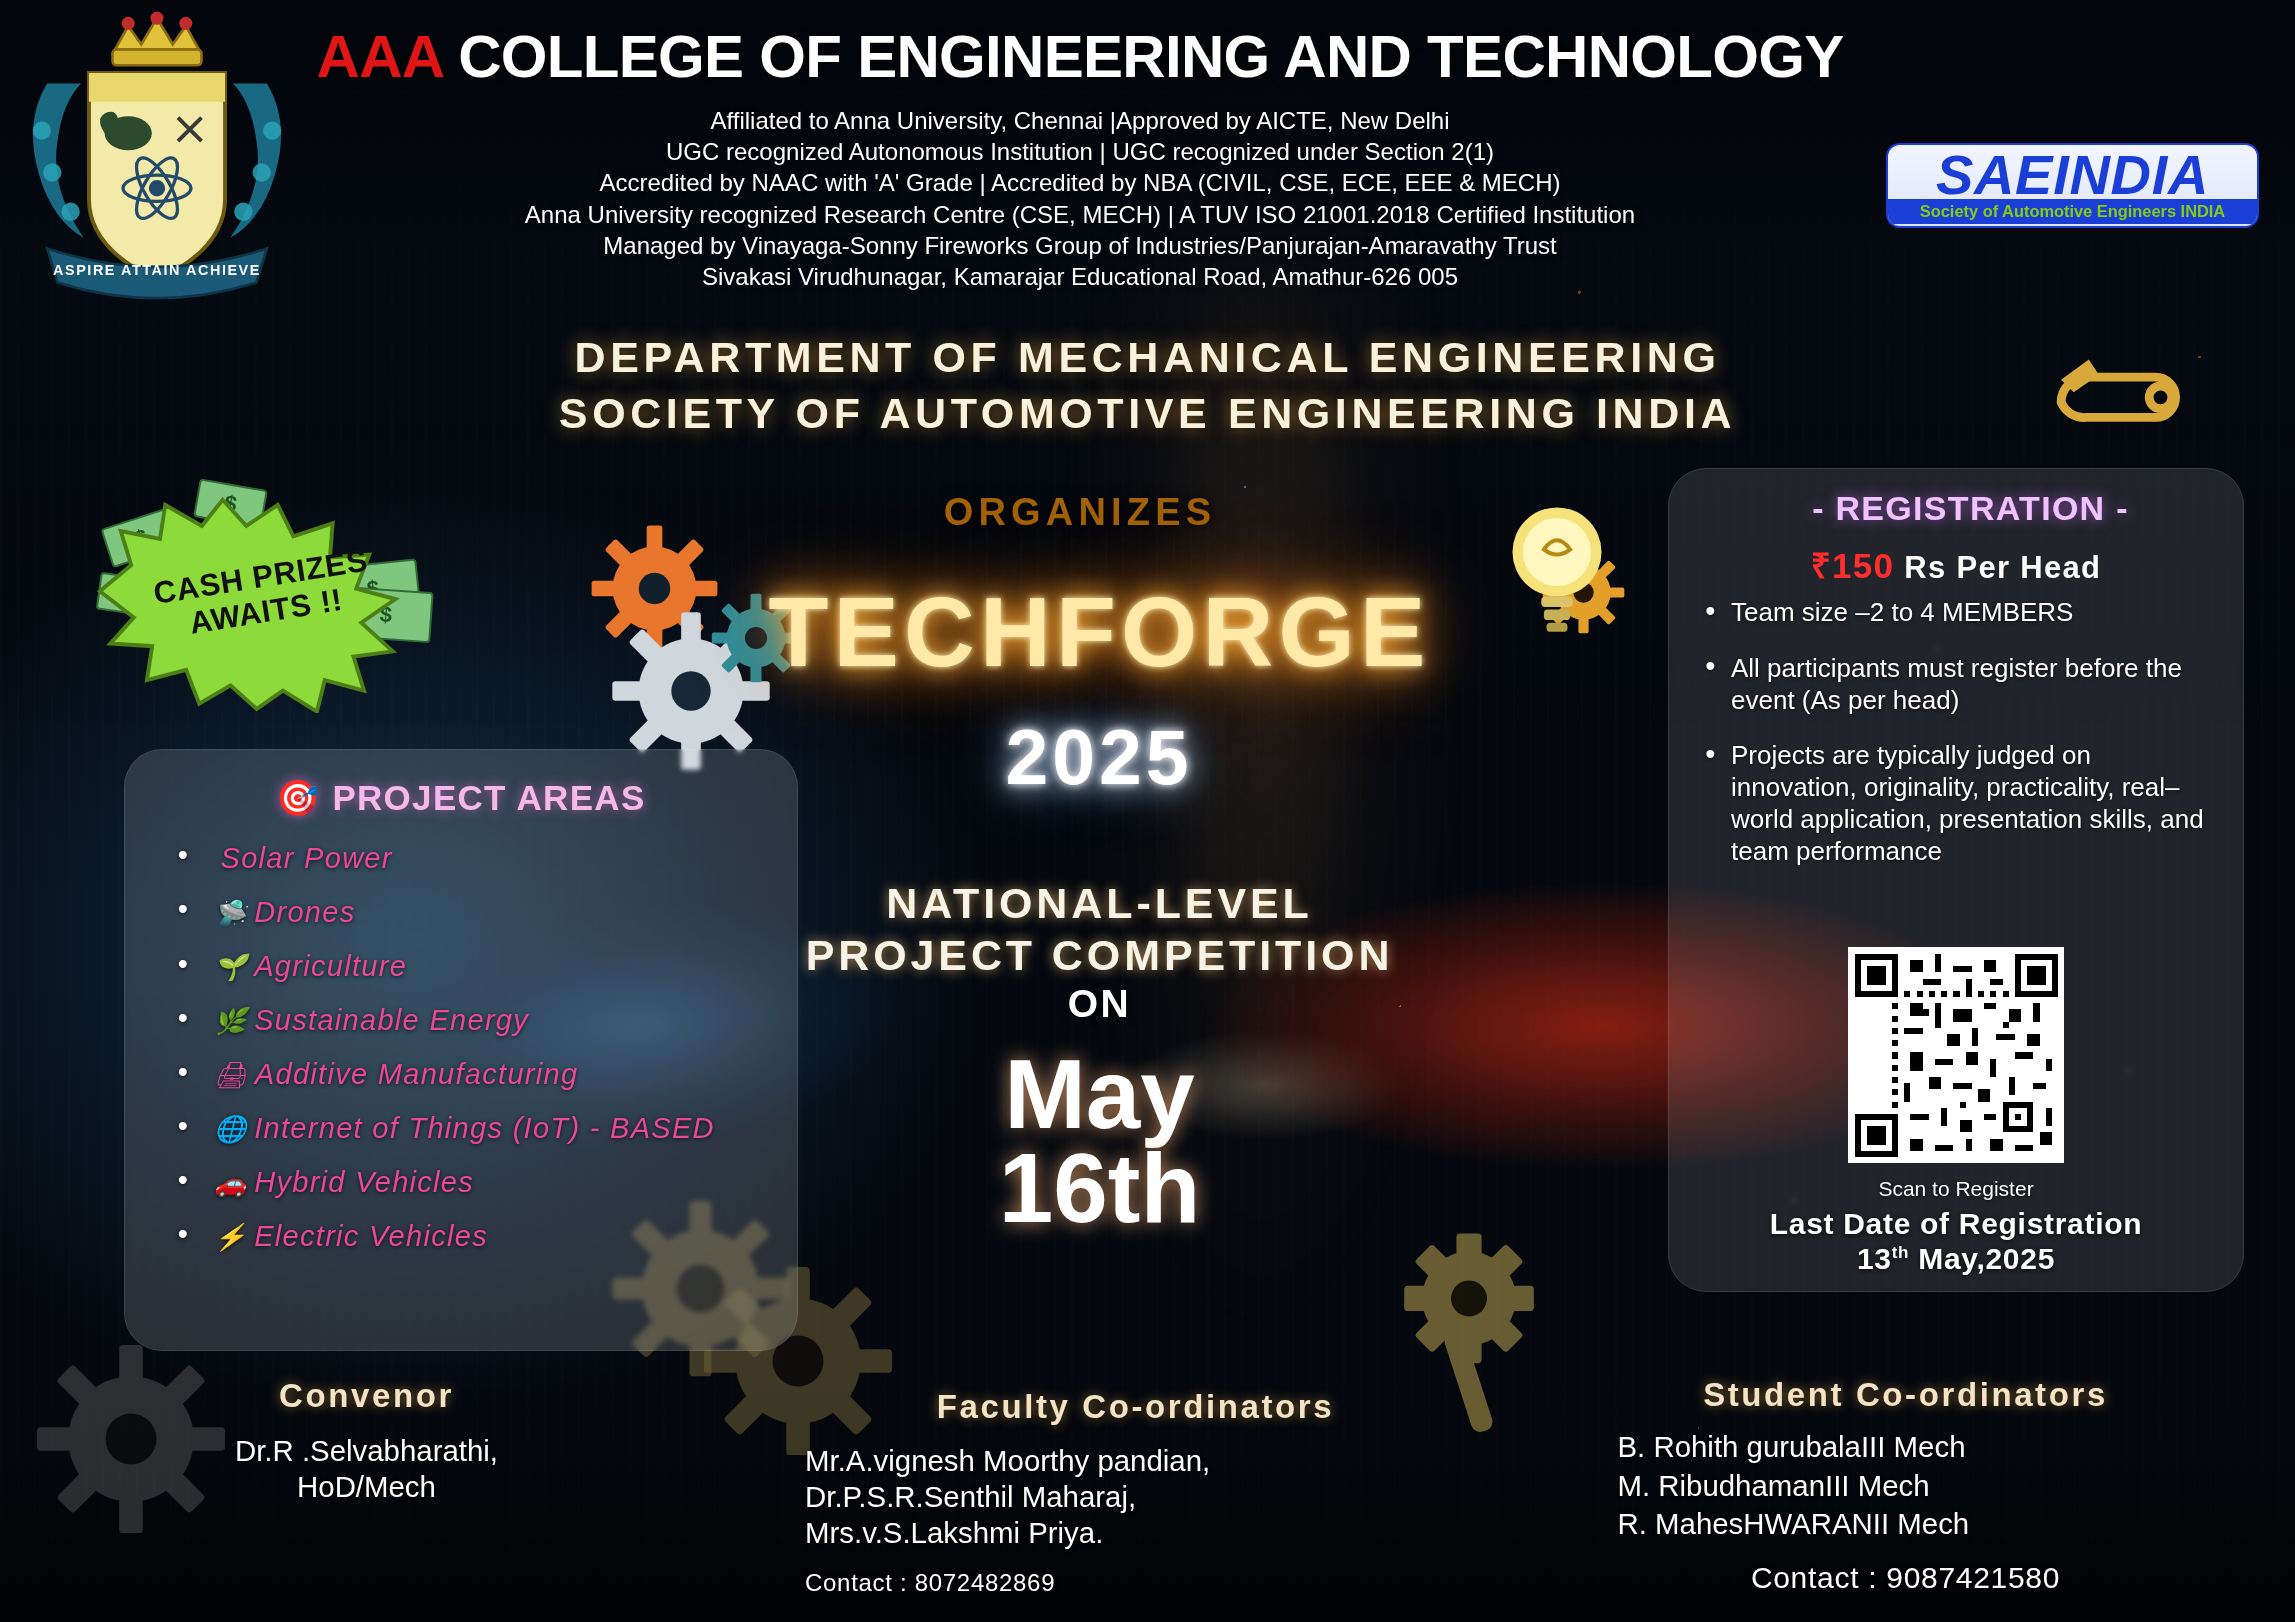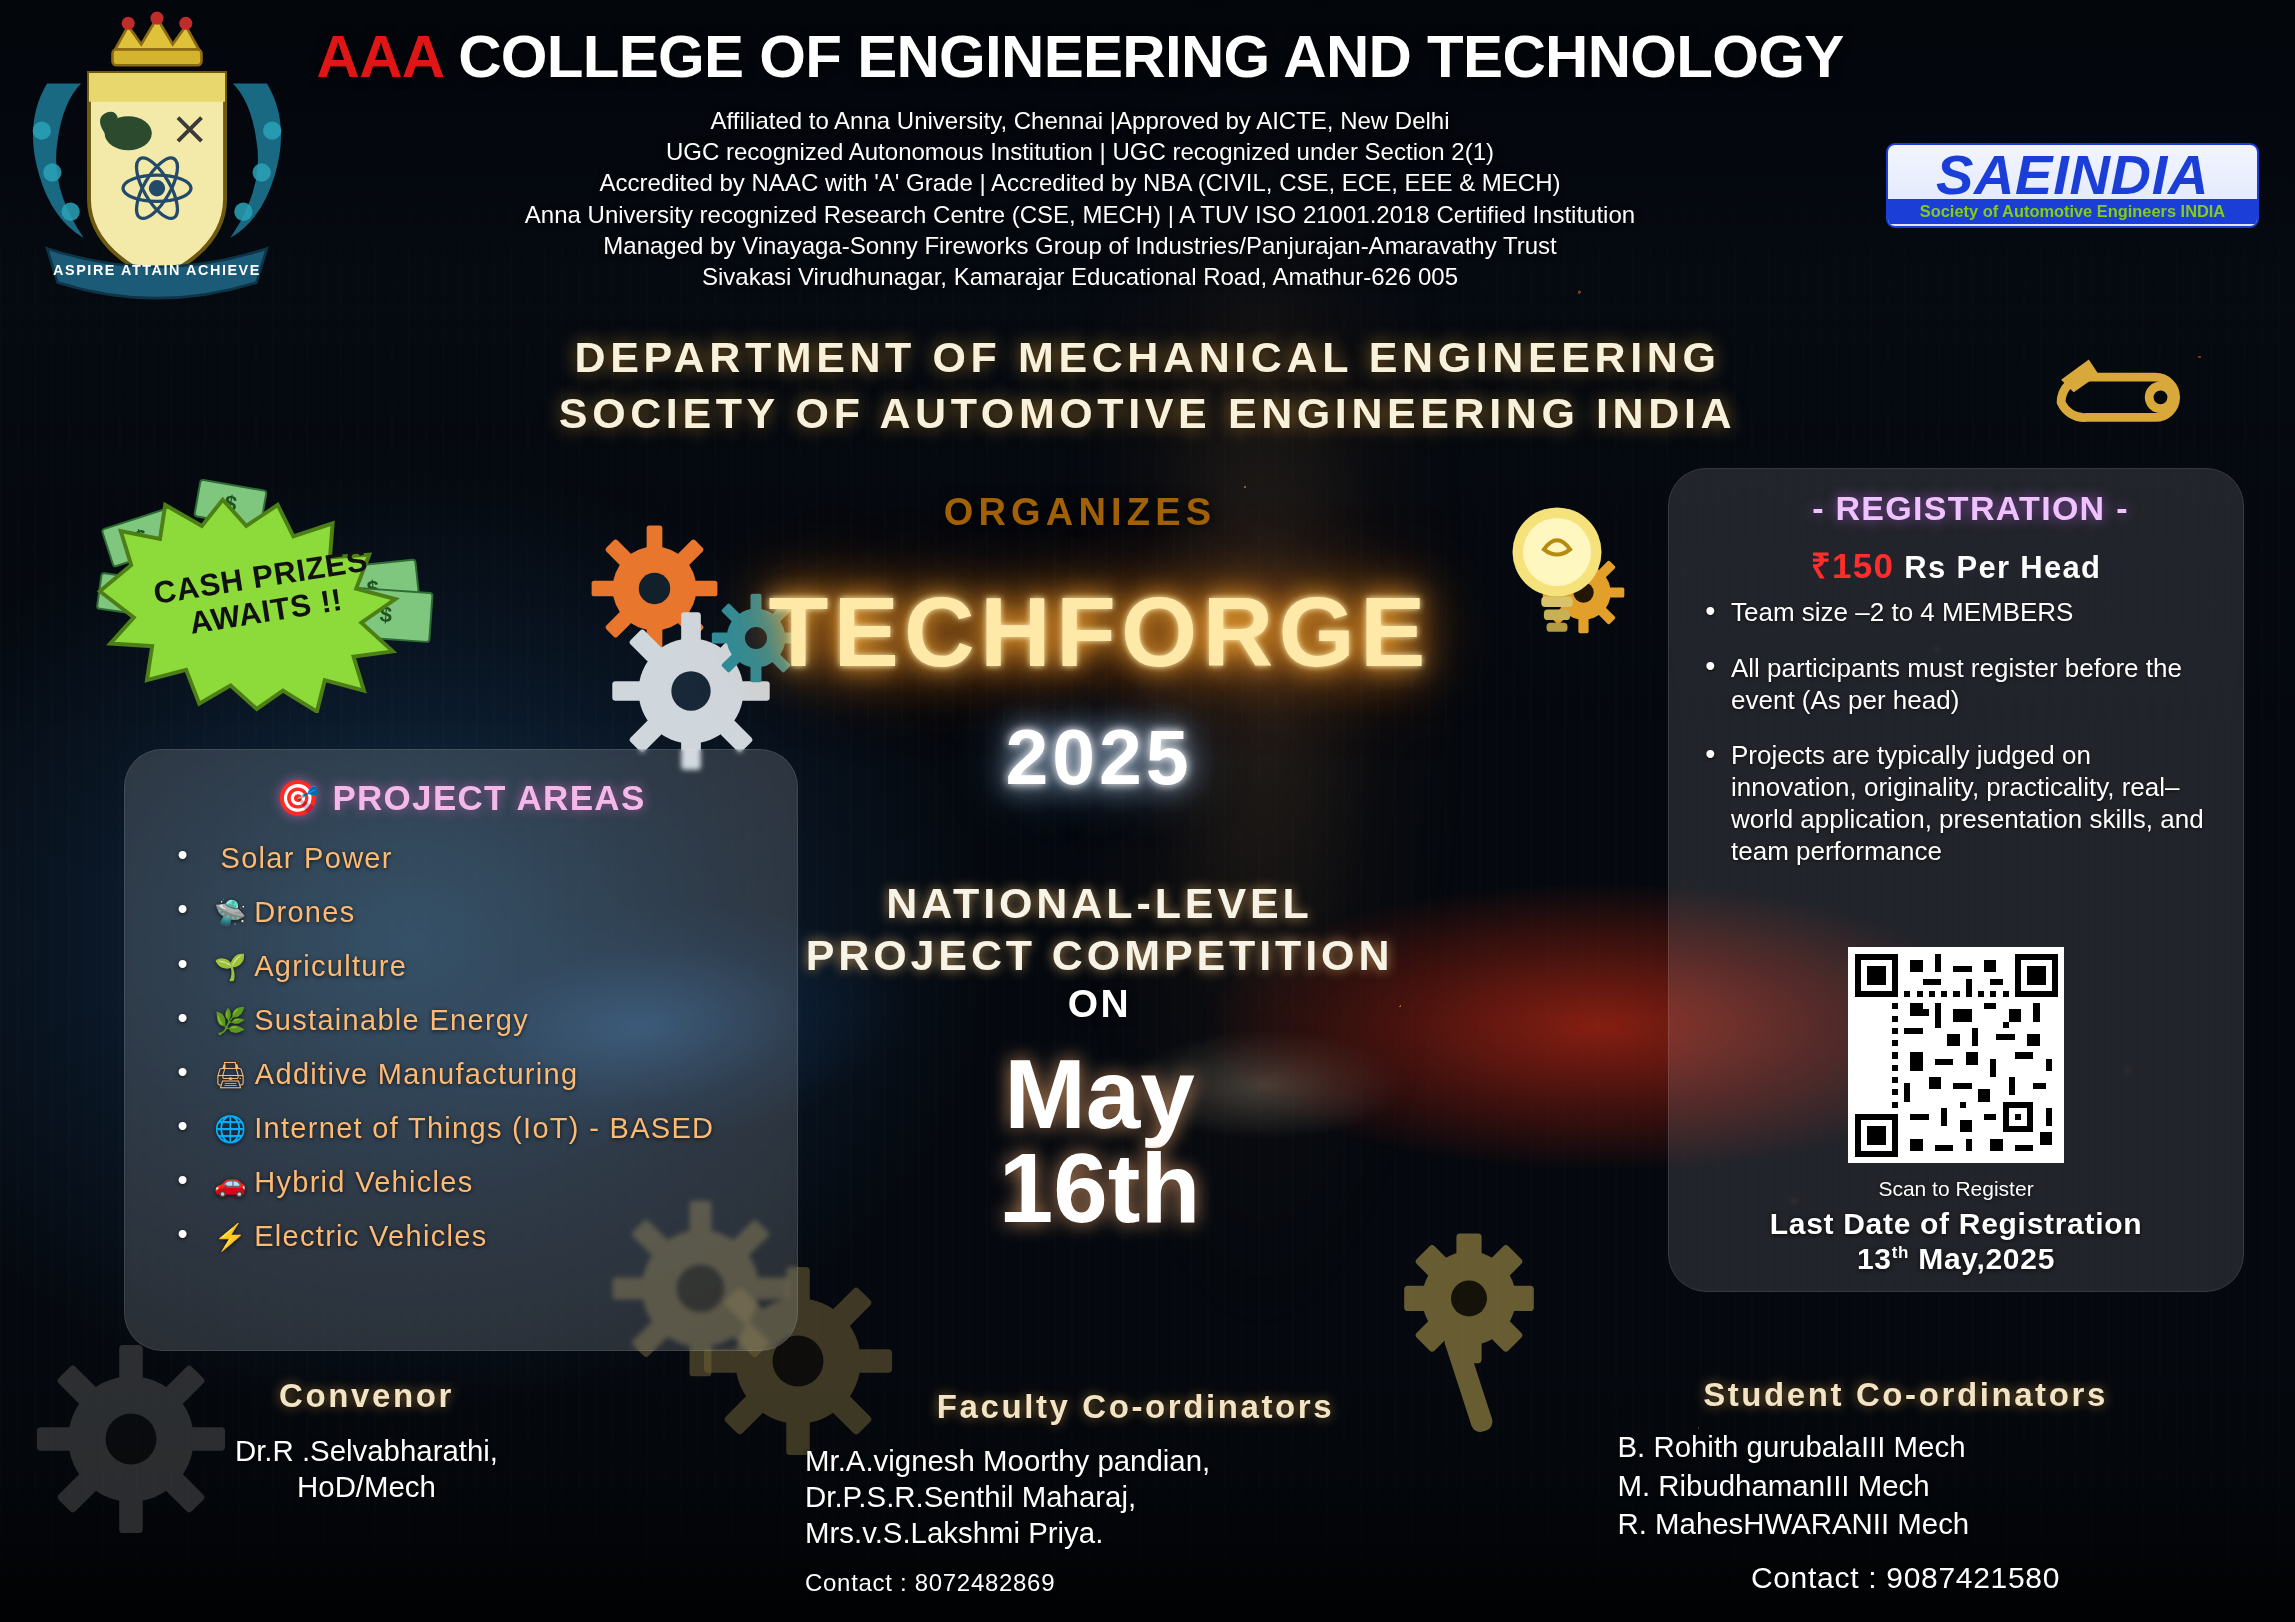--- a/index.html
+++ b/index.html
@@ -97,21 +97,21 @@
     text-align: center; color: #ffffff;
     font-size: 24px; line-height: 1.30;
     text-shadow: 0 0 7.9px rgba(0,0,0,.95);
     white-space: nowrap;
   }
   .sae-logo {
     position: absolute; right: 36px; top: 143px;
     width: 373px; height: 85px;
     border: 2px solid #1b3fd6;
     background: linear-gradient(180deg, #f2f5ff 0%, #dfe6fb 100%);
-    border-radius: 9px;
+    border-radius: 14px;
     overflow: hidden;
   }
   .sae-logo .sae-word {
     position: absolute; left: 0; top: -2.6px; width: 100%;
     text-align: center;
     font-size: 56px; font-weight: bold; font-style: italic;
     color: #1b3fd6; letter-spacing: 0.7px;
   }
   .sae-logo .sae-sub {
     position: absolute; left: 0; bottom: 2px; width: 100%;
@@ -211,24 +211,25 @@
     text-align: center;
     font-size: 35px; font-weight: bold; letter-spacing: 1.3px;
     color: #f4b9e8;
     text-shadow: 0 0 11.8px rgba(255,120,220,.55);
   }
   .panel-projects ul {
     position: absolute; left: 46px; top: 92px; width: 589px;
     list-style: none;
   }
   .panel-projects li {
-    font-size: 29px; color: #fdba74; letter-spacing: 1.3px;
+    font-size: 29px; color: #ec4899; letter-spacing: 1.3px;
     margin-bottom: 21.6px; position: relative; padding-left: 43px;
     line-height: 1.12;
     text-shadow: 0 1.3px 4.6px rgba(0,0,0,.75);
+    font-style: italic;
   }
   .panel-projects li::before {
     content: "•"; position: absolute; left: 6.5px; top: -2.6px; font-size: 29px; color: #fff;
   }
   .panel-projects li .emo { margin-right: 6.5px; font-size: 26px; }
 
   
   .panel-reg {
     position: absolute; right: 51px; top: 468px; width: 576px; height: 824px;
     background: rgba(235,225,230,0.13);

